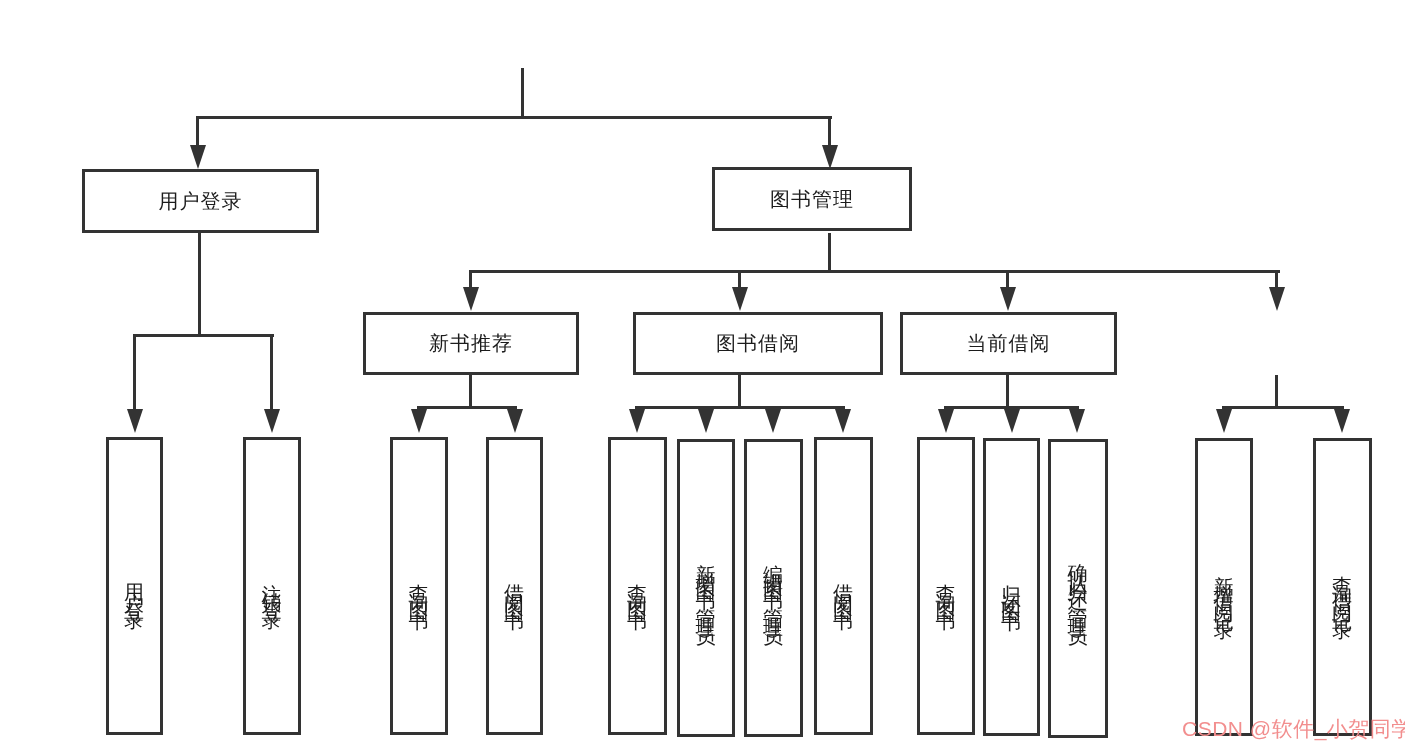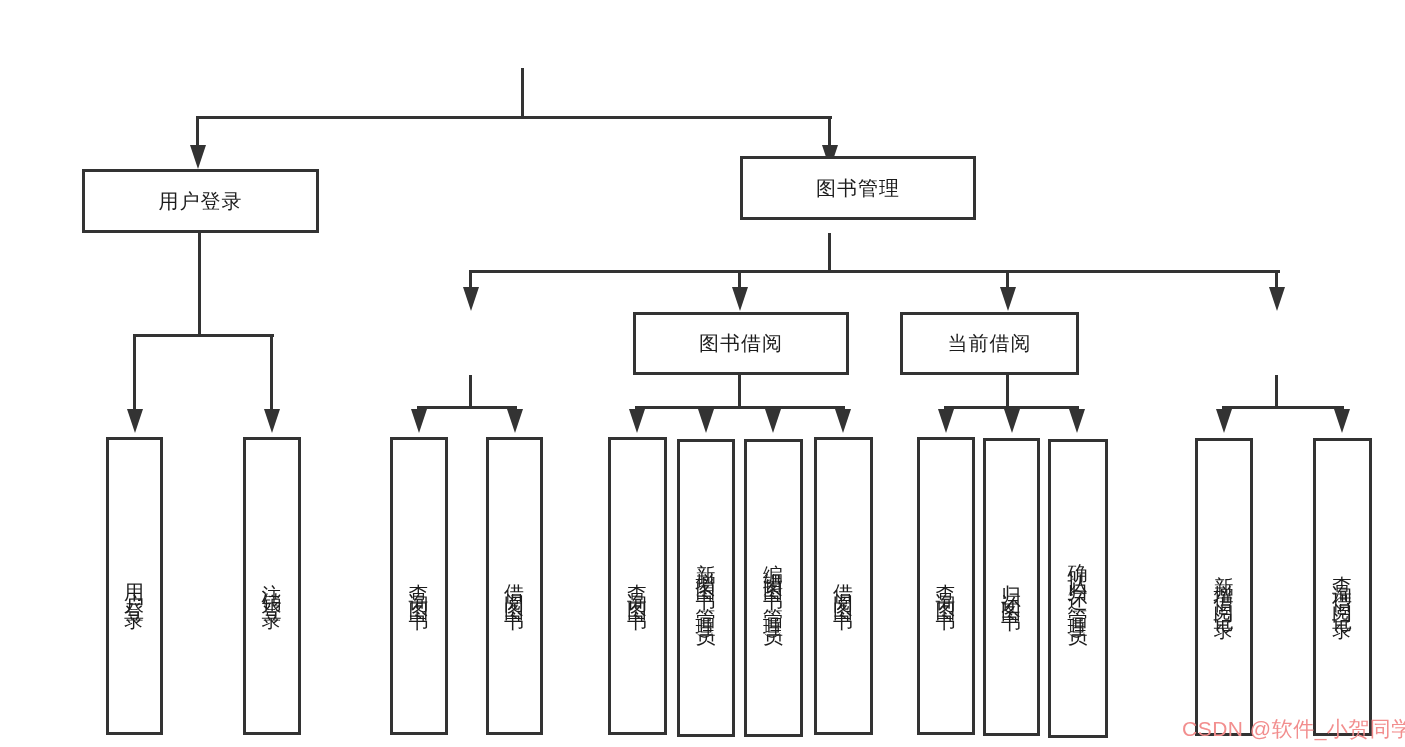--- a/index.html
+++ b/index.html
@@ -84,28 +84,31 @@
 
   <div class="vline" style="left:1275px;top:375px;height:34px;"></div>
   <div class="hline" style="left:1222px;top:406px;width:122px;"></div>
   <div class="arrow" style="left:1216px;top:409px;"></div>
   <div class="arrow" style="left:1334px;top:409px;"></div>
 
 
   <div class="box" style="left:82px;top:169px;width:237px;height:64px;">
     <span>用户登录</span>
   </div>
-  <div class="box" style="left:712px;top:156px;width:236px;height:64px;margin-left:28px;">
+  <div class="box" style="left:712px;top:167px;width:200px;height:64px;">
     <span>图书管理</span>
   </div>
 
-  <div class="box" style="left:633px;top:312px;width:216px;height:63px;">
+  <div class="box" style="left:363px;top:312px;width:216px;height:63px;">
+    <span>新书推荐</span>
+  </div>
+  <div class="box" style="left:633px;top:312px;width:250px;height:63px;">
     <span>图书借阅</span>
   </div>
-  <div class="box" style="left:900px;top:312px;width:179px;height:63px;justify-content:center;">
+  <div class="box" style="left:900px;top:312px;width:217px;height:63px;justify-content:center;">
     <span>当前借阅</span>
   </div>
 
   <div class="box vbox" style="left:106px;top:437px;width:57px;height:298px;">
     <span>用户登录</span>
   </div>
   <div class="box vbox" style="left:243px;top:437px;width:58px;height:298px;">
     <span>注销登录</span>
   </div>
 

